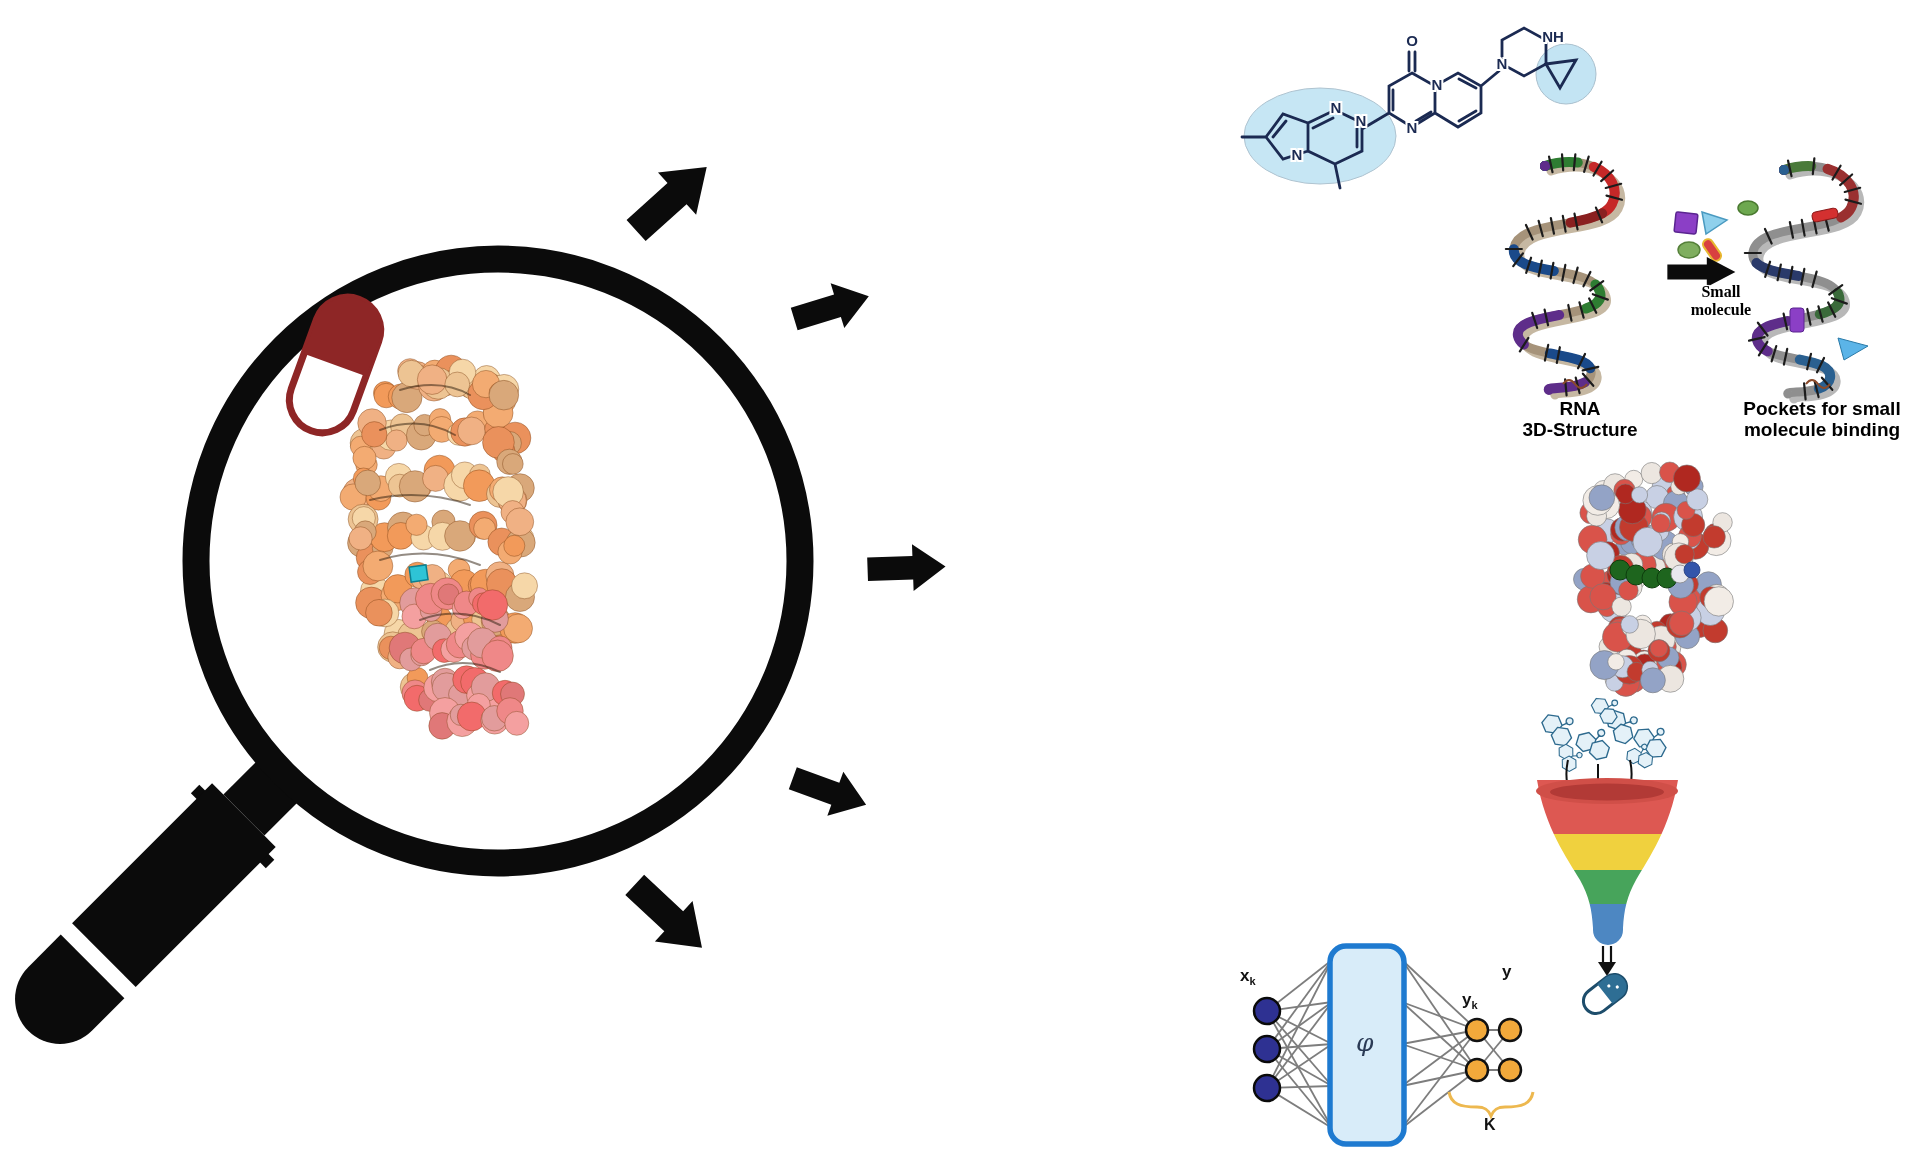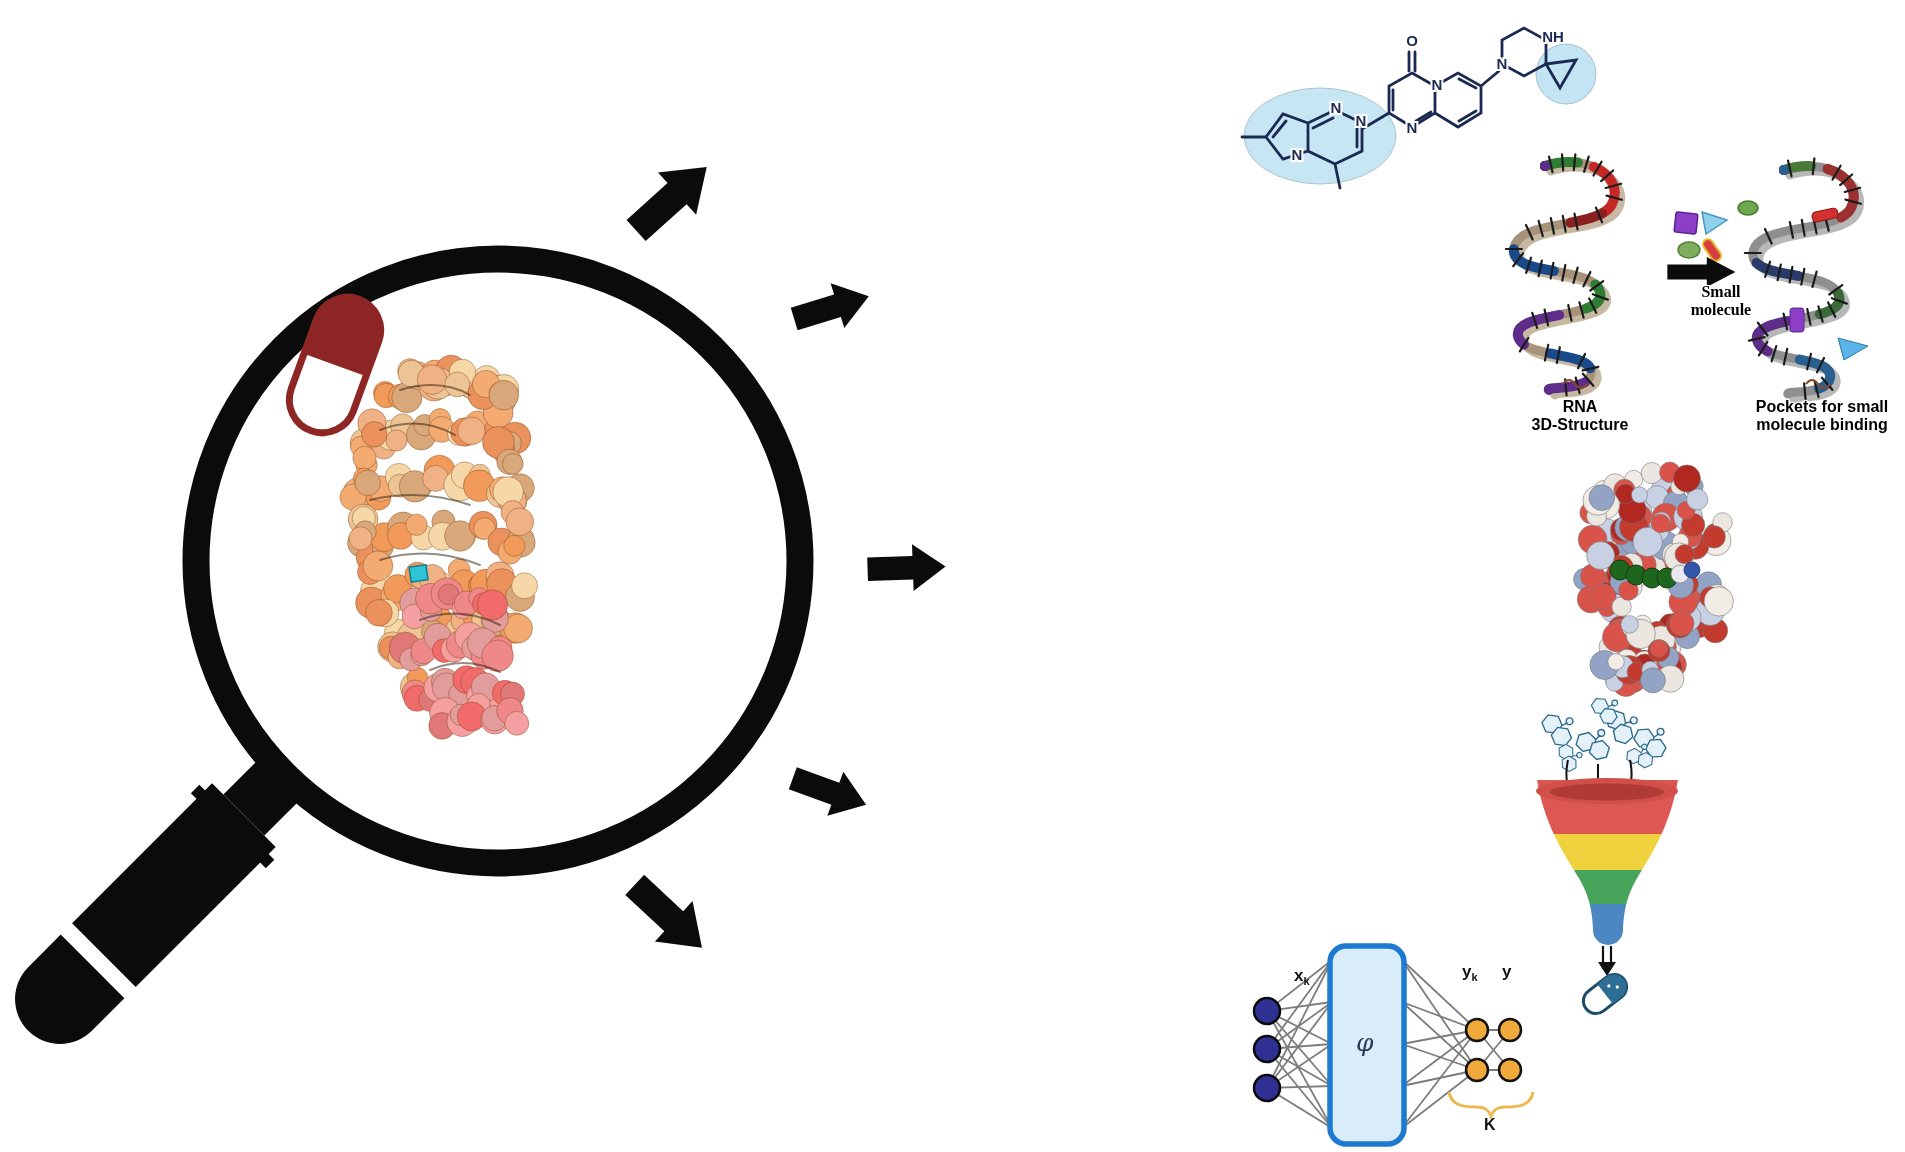--- a/index.html
+++ b/index.html
@@ -1,19 +1,19 @@
 <!DOCTYPE html>
 <html><head>
 <meta charset="utf-8">
 <style>
   html,body{margin:0;padding:0;background:#fff;}
   #stage{position:relative;width:1905px;height:1152px;background:#fff;overflow:hidden;
          font-family:"Liberation Sans",sans-serif;}
   .row{position:absolute;}
-  .cap{position:absolute;font-weight:bold;font-size:16px;color:#000;text-align:center;line-height:1.12;
+  .cap{position:absolute;font-weight:bold;font-size:19px;color:#000;text-align:center;line-height:1.12;
        text-shadow:-1px -1px 0 #fff,1px -1px 0 #fff,-1px 1px 0 #fff,1px 1px 0 #fff,0 0 3px #fff;}
   .nlab{position:absolute;font-weight:bold;font-size:17px;color:#111;}
   .nlab sub{font-size:11px;}
   .phi{position:absolute;font-family:"DejaVu Serif",serif;font-style:italic;font-size:25px;color:#2a3a55;}
   svg text.atom{font-family:"Liberation Sans",sans-serif;font-weight:bold;font-size:15px;
        fill:#1b2a52;paint-order:stroke;stroke:#fff;stroke-width:4px;text-anchor:middle;}
 </style>
 </head>
 <body>
 
@@ -672,27 +672,27 @@
   </div>
   <div class="cap" style="left:1722px;top:398px;width:200px;">
     <span>Pockets for small</span><br>
     <span>molecule binding</span>
   </div>
   <div class="cap" style="left:1669px;top:283px;width:104px;font-size:16px;font-family:Liberation Serif, serif;">
     <span>Small</span><br>
     <span>molecule</span>
   </div>
 
-  <div class="nlab" style="left:1294px;top:966px;">
+  <div class="nlab" style="left:1240px;top:966px;">
     <span>x</span><sub>k</sub>
   </div>
   <div class="phi" style="left:1356px;top:1028px;">
     <span>φ</span>
   </div>
-  <div class="nlab" style="left:1462px;top:962px;">
+  <div class="nlab" style="left:1462px;top:990px;">
     <span>y</span><sub>k</sub>
   </div>
   <div class="nlab" style="left:1502px;top:962px;">
     <span>y</span>
   </div>
   <div class="nlab" style="left:1484px;top:1116px;font-size:16px;">
     <span>K</span>
   </div>
 </div>
 

